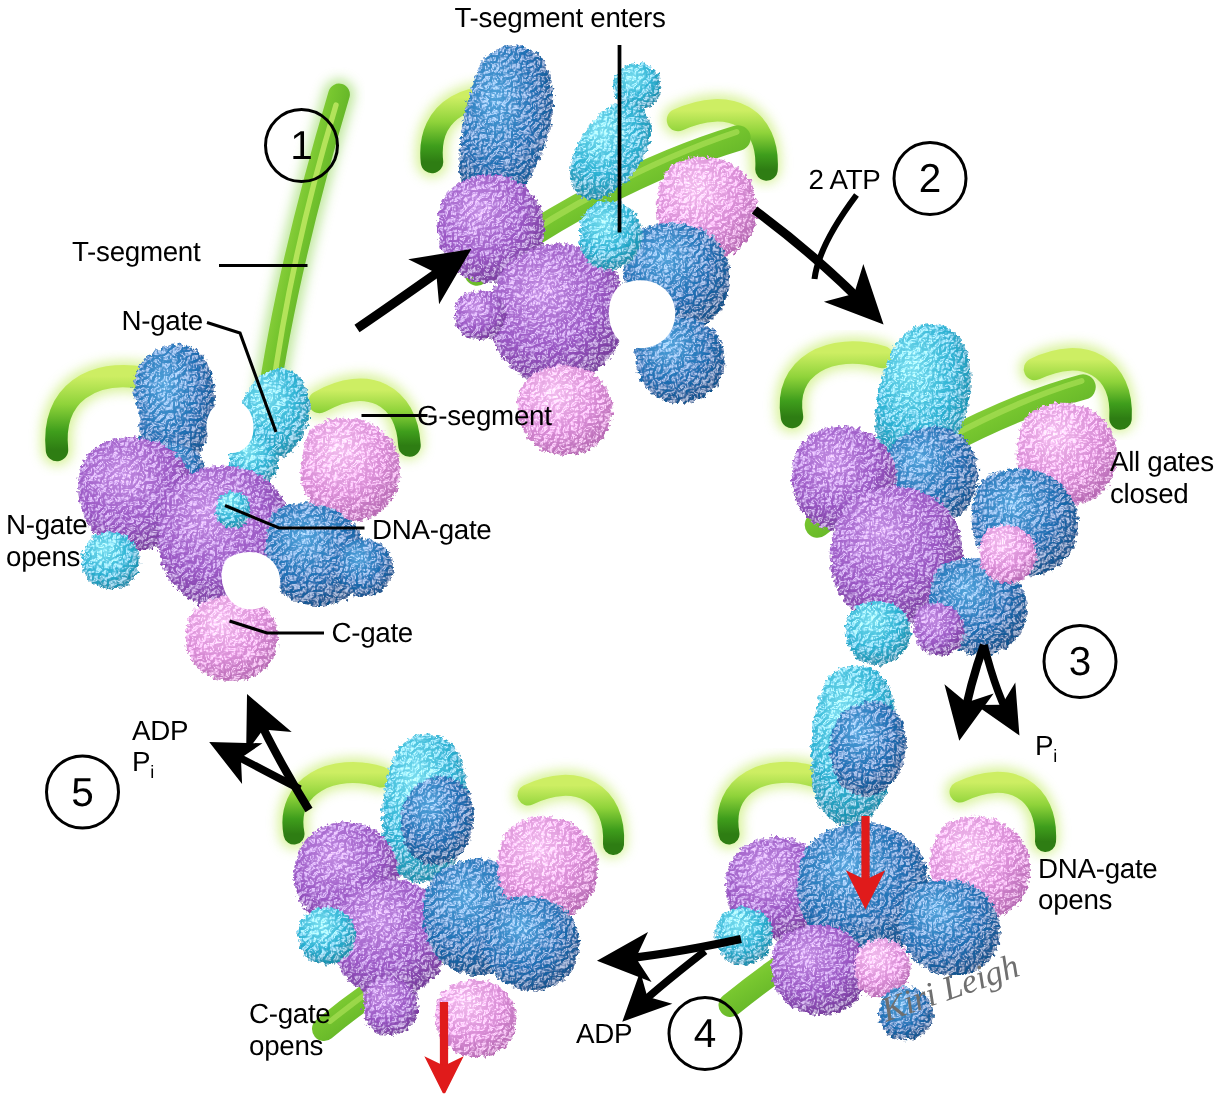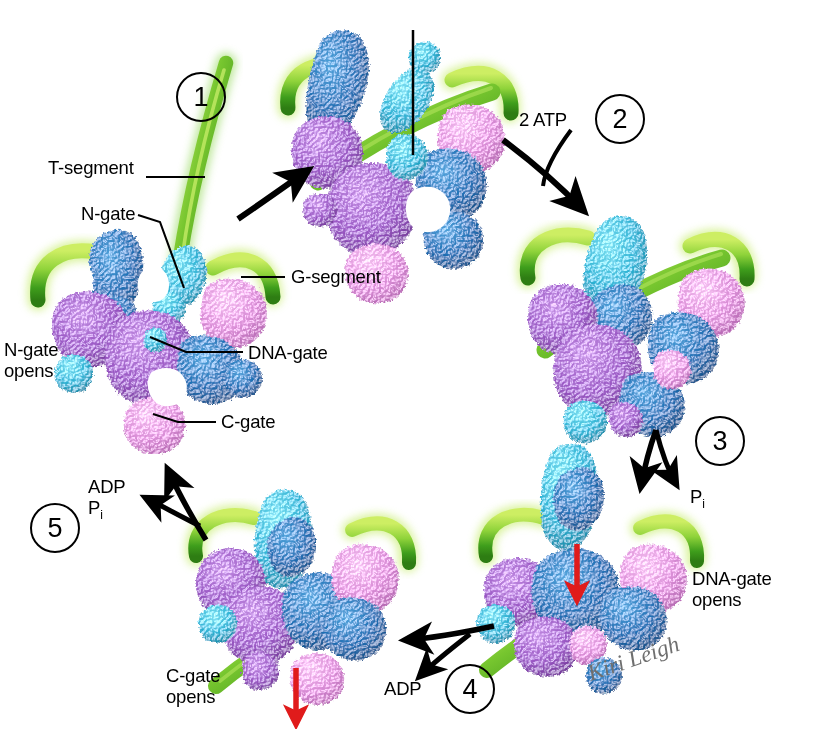--- a/index.html
+++ b/index.html
@@ -408,28 +408,31 @@
   <div class="stepnum" style="left:695px; top:416px">
       <span>3</span>
     </div>
   <div class="stepnum" style="left:445px; top:664px">
       <span>4</span>
     </div>
   <div class="stepnum" style="left:30px;  top:503px">
       <span>5</span>
     </div>
 
+  <div class="lbl" style="left:303px; top:2px">T-segment enters</div>
   <div class="lbl" style="left:48px;  top:158px">T-segment</div>
   <div class="lbl" style="left:81px;  top:204px">N-gate</div>
-  <div class="lbl" style="left:291px; top:267px">G-segment</div>
+  <div class="lbl" style="left:278px; top:267px">G-segment</div>
   <div class="lbl" style="left:248px; top:343px">DNA-gate</div>
   <div class="lbl" style="left:4px;   top:340px">N-gate
 opens</div>
   <div class="lbl" style="left:221px; top:412px">C-gate</div>
-  <div class="lbl" style="left:519px; top:110px">2 ATP</div>
+  <div class="lbl" style="left:539px; top:110px">2 ATP</div>
+  <div class="lbl" style="left:740px; top:298px">All gates
+closed</div>
   <div class="lbl" style="left:692px; top:569px">DNA-gate
 opens</div>
   <div class="lbl" style="left:166px; top:666px">C-gate
 opens</div>
   <div class="lbl" style="left:384px; top:679px">ADP</div>
 
   <div class="lbl" style="left:690px; top:487px"><span>P</span><span class="sub">i</span></div>
 
   <div class="lbl" style="left:88px; top:477px"><span>ADP</span><br><span>P</span><span class="sub">i</span></div>
 

